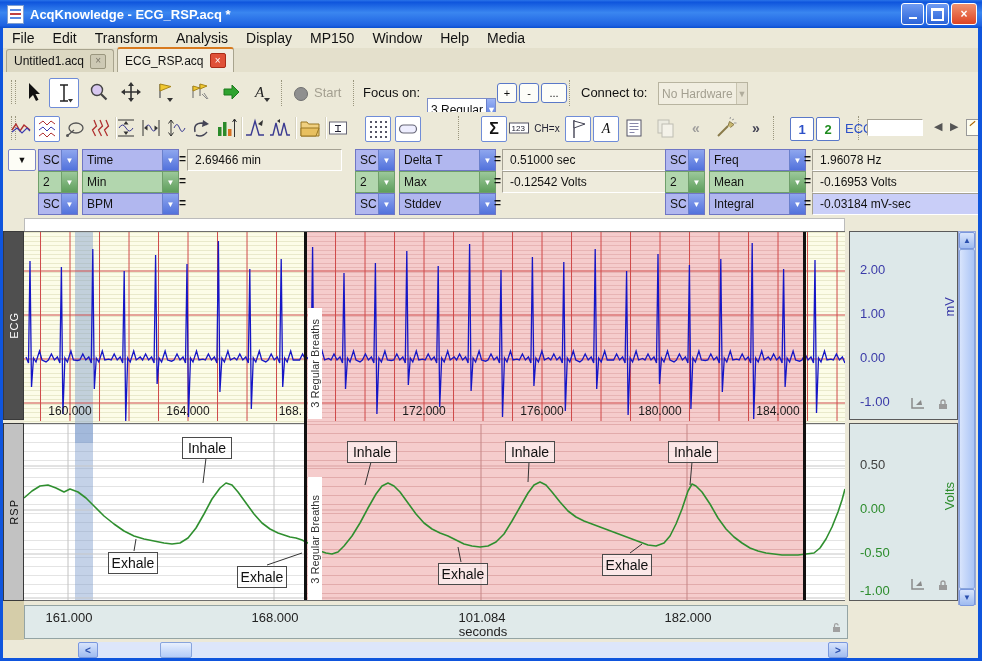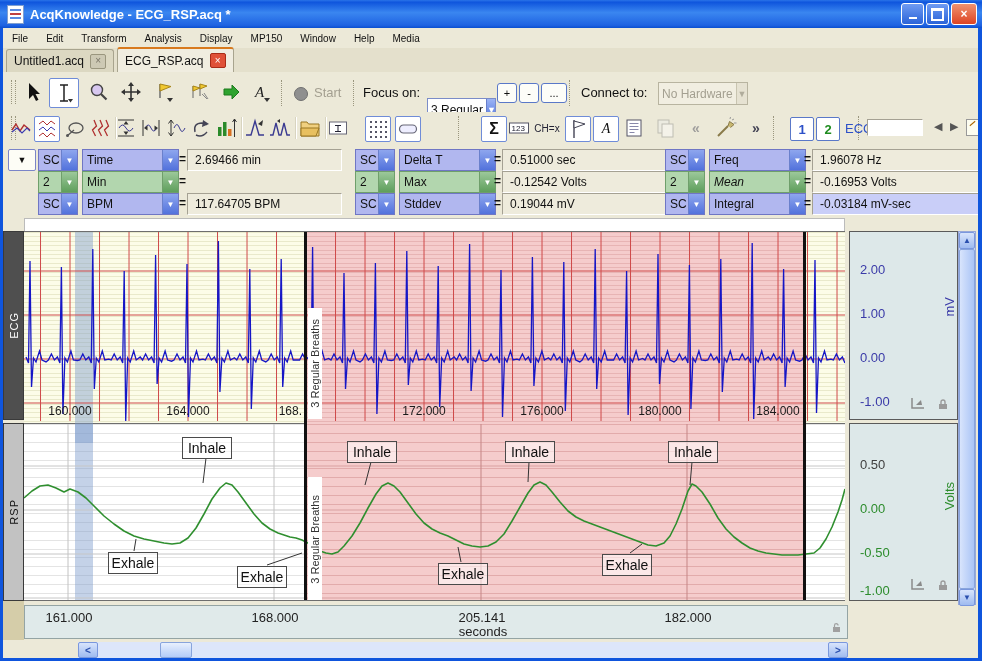--- a/index.html
+++ b/index.html
@@ -17,21 +17,21 @@
     display:flex;align-items:center;justify-content:center;color:#fff;font-size:12px;font-weight:bold;}
   .wmin,.wmax{background:linear-gradient(to bottom,#6f9bf2,#2a63d8);}
   .wclose{background:linear-gradient(to bottom,#f0926f,#dd4424);width:24px;}
   .minglyph{display:block;width:8px;height:2px;background:#fff;margin-top:8px;}
   .maxglyph{display:block;width:9px;height:8px;border:2px solid #fff;border-top-width:3px;}
   .borderL{left:0;top:28px;width:3px;height:633px;background:#0f55dd;}
   .borderR{left:978px;top:28px;width:4px;height:633px;background:#0f55dd;}
   .borderB{left:0;top:658px;width:982px;height:3px;background:#0f55dd;}
   
   .menubar{left:3px;top:28px;width:975px;height:20px;background:#ece9d8;display:flex;align-items:center;border-bottom:1px solid #e2ddc8;}
-  .mitem{padding:12px 9px;font-size:10px;}
+  .mitem{padding:12px 9px;font-size:14px;}
   
   .tabrow{left:3px;top:48px;width:975px;height:24px;background:#e4e0cc;display:flex;align-items:flex-end;border-bottom:1px solid #b8b49e;}
   .tab{height:22px;display:flex;align-items:center;padding:0 7px;margin-left:3px;
        background:#dcd8c2;border:1px solid #a8a48e;border-bottom:none;border-radius:3px 3px 0 0;font-size:12px;}
   .tab.active{background:#f0ede0;border-top:2px solid #d87a1e;height:23px;}
   .tclose{width:14px;height:13px;margin-left:6px;border-radius:2px;display:flex;align-items:center;justify-content:center;
           font-size:10px;line-height:10px;}
   .tclose.gray{background:#cdc9b4;border:1px solid #9a967e;color:#7a7668;}
   .tclose.red{background:#e05138;border:1px solid #a82c18;color:#fff;}
   
@@ -453,46 +453,44 @@
       <div class="ms-select green" style="left: 396px; top: 26px; width: 95px;">
         <span class="val">Max</span>
         <span class="chev" style="font-size: 8px;">▼</span>
       </div>
       <span class="ms-eq" style="left: 491px; top: 29px;">=</span>
       <div class="ms-val" style="left: 499px; top: 26px; width: 158px;">-0.12542 Volts</div>
       <div class="ms-select green" style="left: 662px; top: 26px; width: 38px;">
         <span class="val">2</span>
         <span class="chev" style="font-size: 8px;">▼</span>
       </div>
-      <div class="ms-select green" style="left: 706px; top: 26px; width: 95px; font-style: italic;">
+      <div class="ms-select green" style="left: 706px; top: 26px; width: 95px;">
         <span class="val">Mean</span>
         <span class="chev" style="font-size: 8px;">▼</span>
       </div>
       <span class="ms-eq" style="left: 801px; top: 29px;">=</span>
       <div class="ms-val" style="left: 809px; top: 26px; width: 166px;">-0.16953 Volts</div>
       <div class="ms-select" style="left: 35px; top: 48px; width: 38px;">
         <span class="val">SC</span>
         <span class="chev" style="font-size: 8px;">▼</span>
       </div>
       <div class="ms-select" style="left: 79px; top: 48px; width: 95px;">
         <span class="val">BPM</span>
         <span class="chev" style="font-size: 8px;">▼</span>
       </div>
       <span class="ms-eq" style="left: 176px; top: 51px;">=</span>
-      <div class="ms-val" style="left: 184px; top: 48px; width: 146px;">117.64705 BPM</div>
       <div class="ms-select" style="left: 352px; top: 48px; width: 38px;">
         <span class="val">SC</span>
         <span class="chev" style="font-size: 8px;">▼</span>
       </div>
       <div class="ms-select" style="left: 396px; top: 48px; width: 95px;">
         <span class="val">Stddev</span>
         <span class="chev" style="font-size: 8px;">▼</span>
       </div>
       <span class="ms-eq" style="left: 491px; top: 51px;">=</span>
-      <div class="ms-val" style="left: 499px; top: 48px; width: 158px;">0.19044 mV</div>
       <div class="ms-select" style="left: 662px; top: 48px; width: 38px;">
         <span class="val">SC</span>
         <span class="chev" style="font-size: 8px;">▼</span>
       </div>
       <div class="ms-select" style="left: 706px; top: 48px; width: 95px;">
         <span class="val">Integral</span>
         <span class="chev" style="font-size: 8px;">▼</span>
       </div>
       <span class="ms-eq" style="left: 801px; top: 51px;">=</span>
       <div class="ms-val hl" style="left: 809px; top: 48px; width: 166px;">-0.03184 mV-sec</div>
@@ -635,21 +633,21 @@
           </svg></span>
       </div>
       <div class="vscroll">
         <div class="sbtn" style="top: 0px;">▲</div>
         <div class="vthumb"></div>
         <div class="sbtn" style="top: 357px;">▼</div>
       </div>
       <div class="xband">
         <span class="xt" style="left: 44px;">161.000</span>
         <span class="xt" style="left: 250px;">168.000</span>
-        <span class="xt" style="left: 457px;">205.141</span>
+        <span class="xt" style="left: 457px;">101.084</span>
         <span class="xt" style="left: 663px;">182.000</span>
         <span class="xunit" style="left: 458px;">seconds</span>
         <span style="position: absolute; right: 6px; bottom: 2px;"><svg width="9" height="10">
             <rect x="1" y="4" width="7" height="5" fill="#a0a0a0"></rect>
             <path d="M2.5 4 V2.5 a1.8 1.8 0 0 1 3.6 0" stroke="#a0a0a0" fill="none" stroke-width="1.2"></path>
           </svg></span>
       </div>
     </div>
 
   <div class="abs hscroll">

